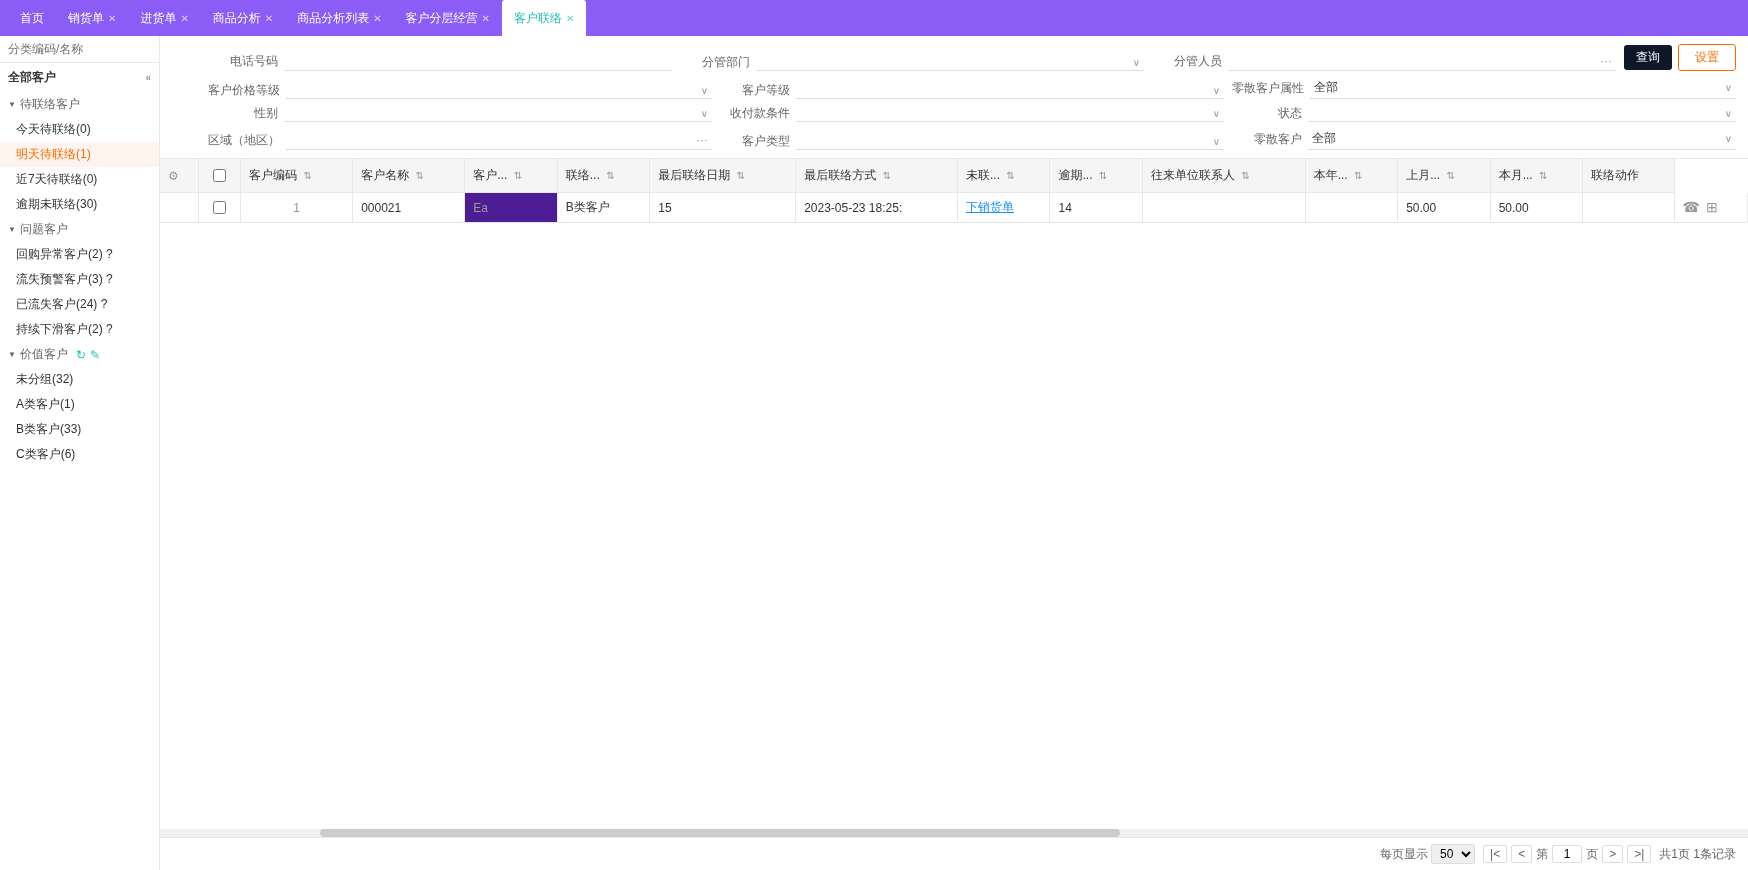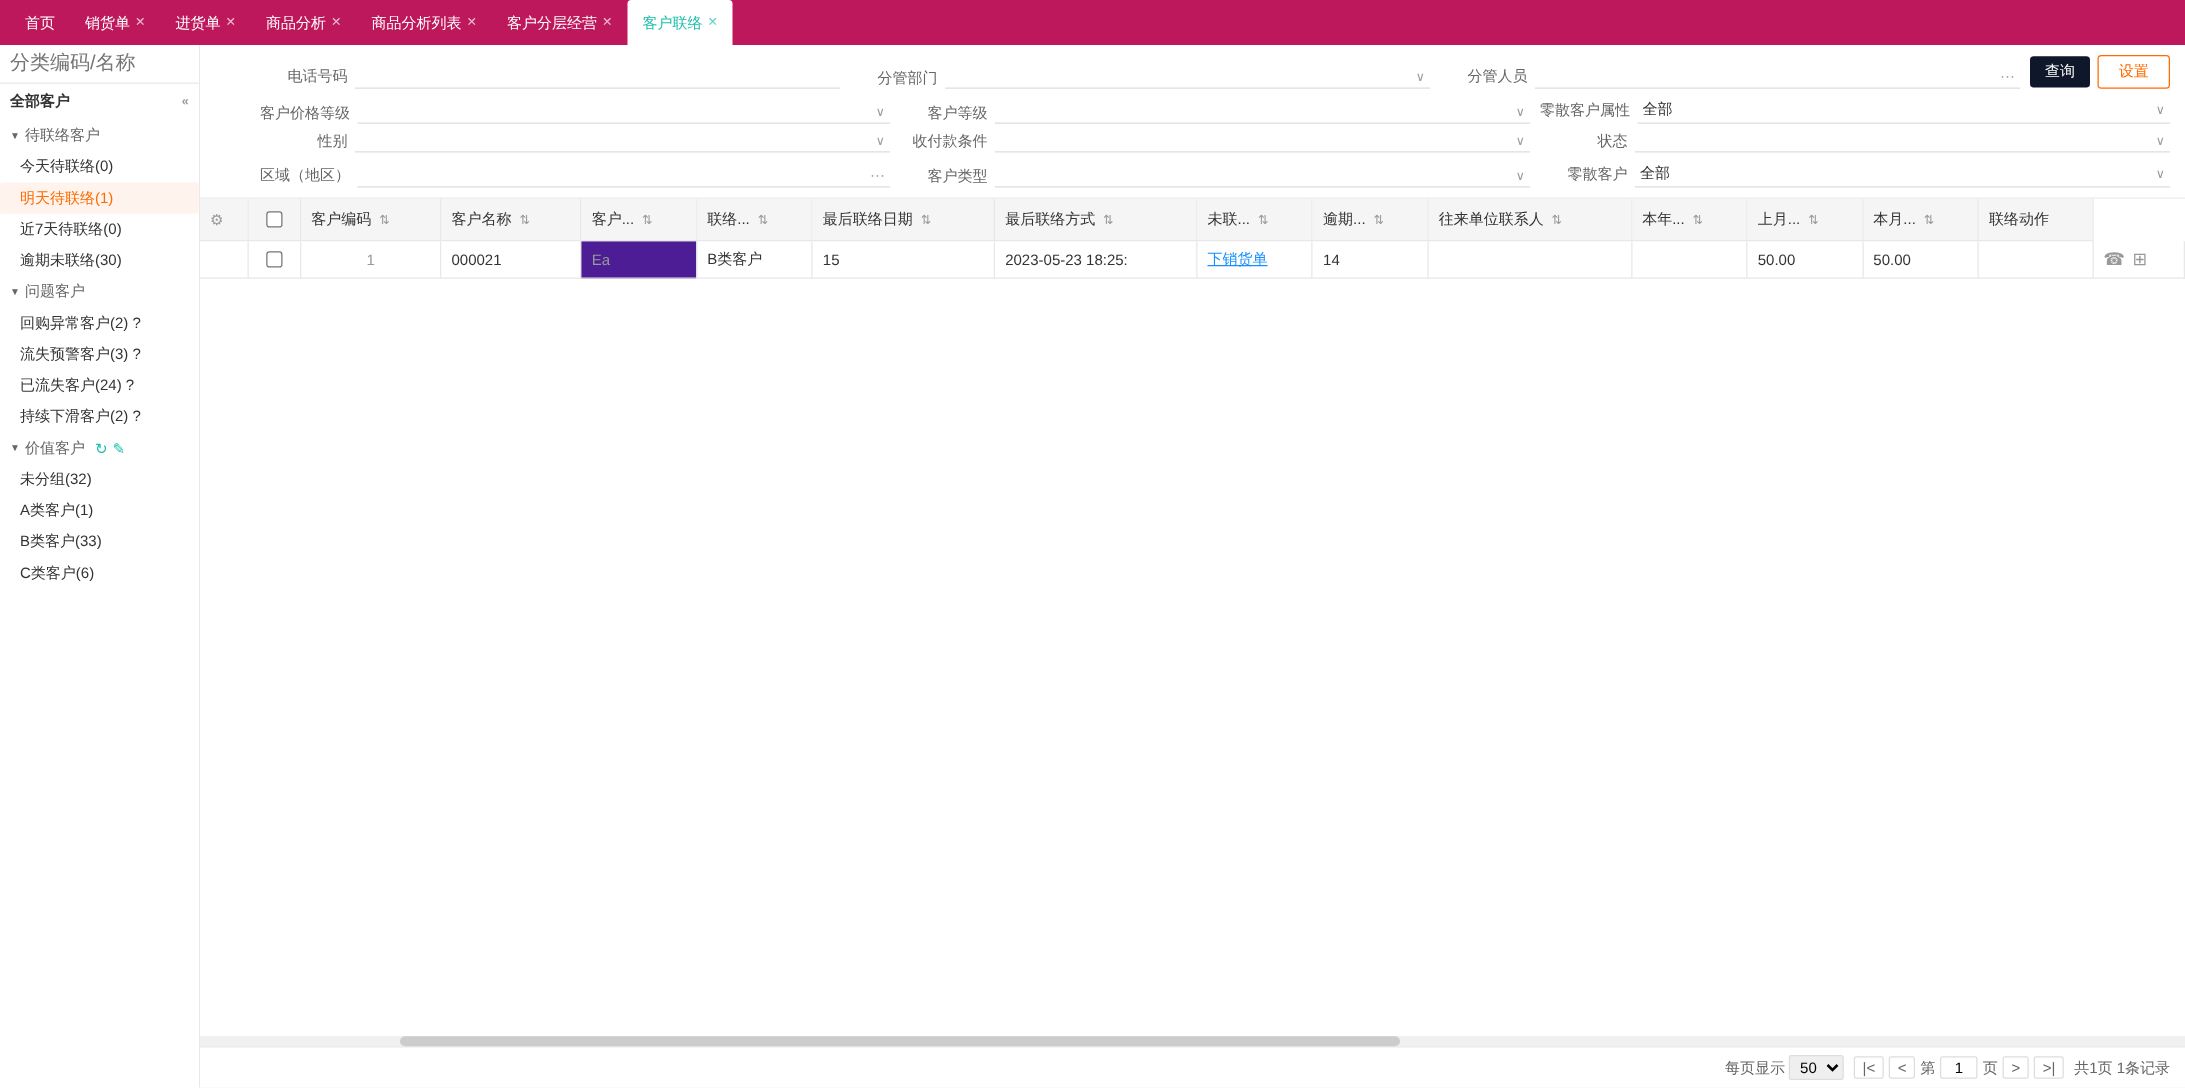--- a/index.html
+++ b/index.html
@@ -1,21 +1,21 @@
 <!DOCTYPE html>
 <html><head>
   <meta charset="utf-8">
   <style>
     * { box-sizing: border-box; margin: 0; padding: 0; font-family: 'Microsoft YaHei', Arial, sans-serif; font-size: 12px; }
     body { background: #f5f5f5; }
 
     
     .top-nav {
       display: flex; align-items: center;
-      background: #be185d;
+      background: #8b5cf6;
       height: 36px; padding: 0 8px;
     }
     .nav-item {
       color: #fff; padding: 0 12px; height: 36px; display: flex; align-items: center;
       cursor: pointer; white-space: nowrap; gap: 4px;
     }
     .nav-item.active {
       background: #fff; color: #1bbfad; border-radius: 3px 3px 0 0;
     }
     .nav-item .close-btn { font-size: 10px; opacity: 0.7; }
@@ -28,21 +28,21 @@
     .sidebar {
       width: 160px; min-width: 160px; background: #fff;
       border-right: 1px solid #e8e8e8; overflow-y: auto;
       display: flex; flex-direction: column;
     }
     .sidebar-search {
       display: flex; align-items: center; padding: 6px 8px;
       border-bottom: 1px solid #e8e8e8; gap: 4px;
     }
     .sidebar-search input {
-      border: none; outline: none; flex: 1; font-size: 16px; color: #666;
+      border: none; outline: none; flex: 1; font-size: 12px; color: #666;
     }
     .sidebar-group-header {
       display: flex; align-items: center; justify-content: space-between;
       padding: 6px 8px; font-weight: bold; color: #333; cursor: pointer;
     }
     .sidebar-group-header .collapse-btn { color: #999; font-size: 10px; }
     .sidebar-section-title {
       display: flex; align-items: center; padding: 4px 8px;
       color: #666; font-size: 11px; gap: 4px;
     }

